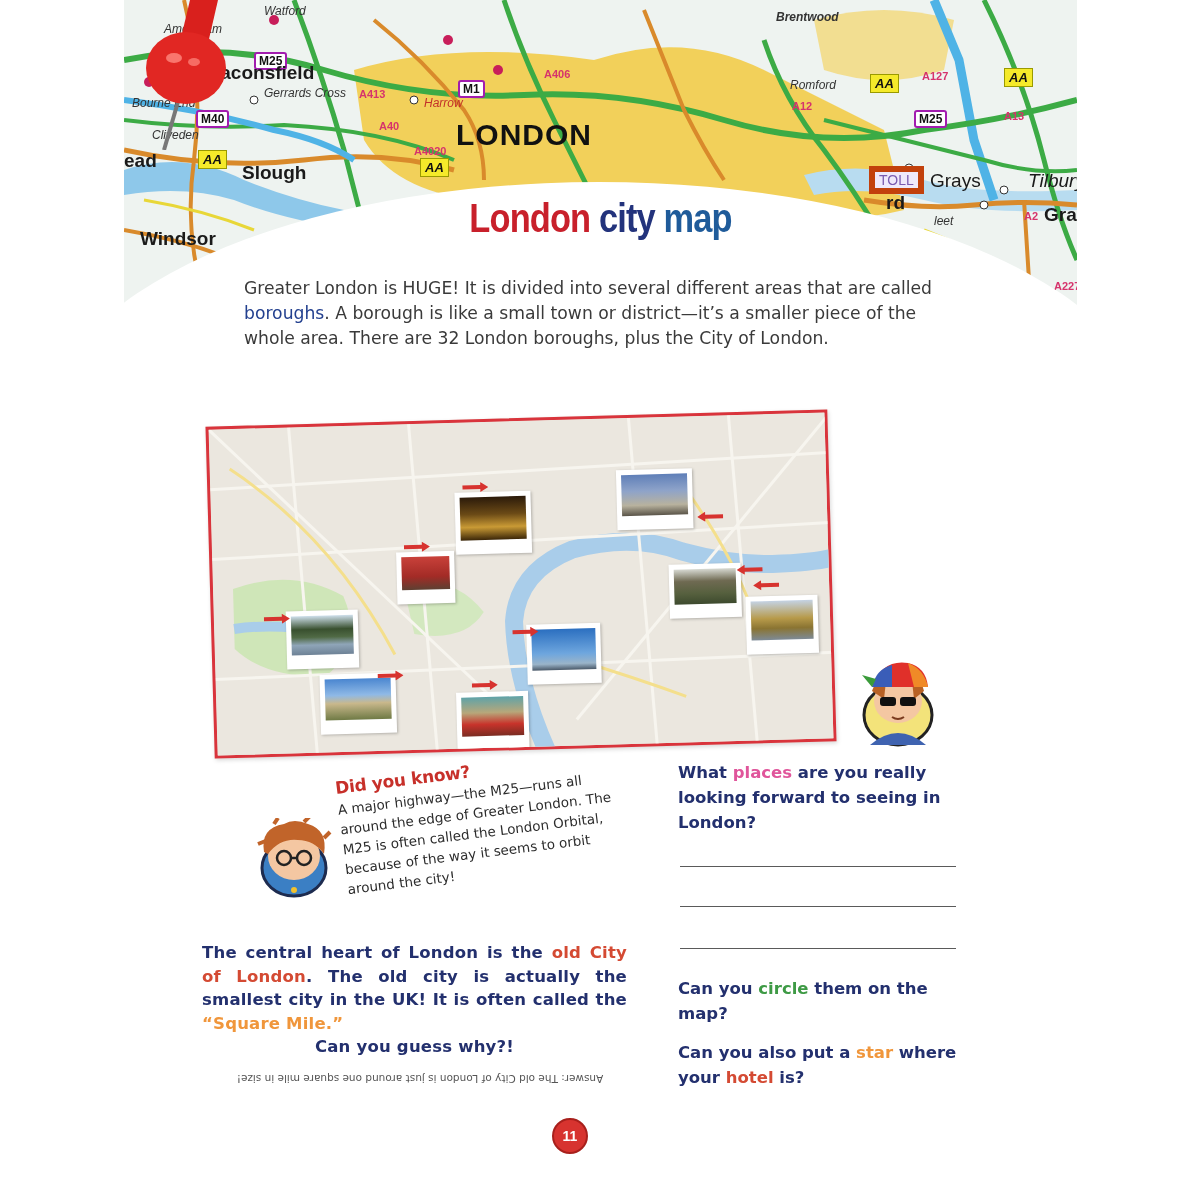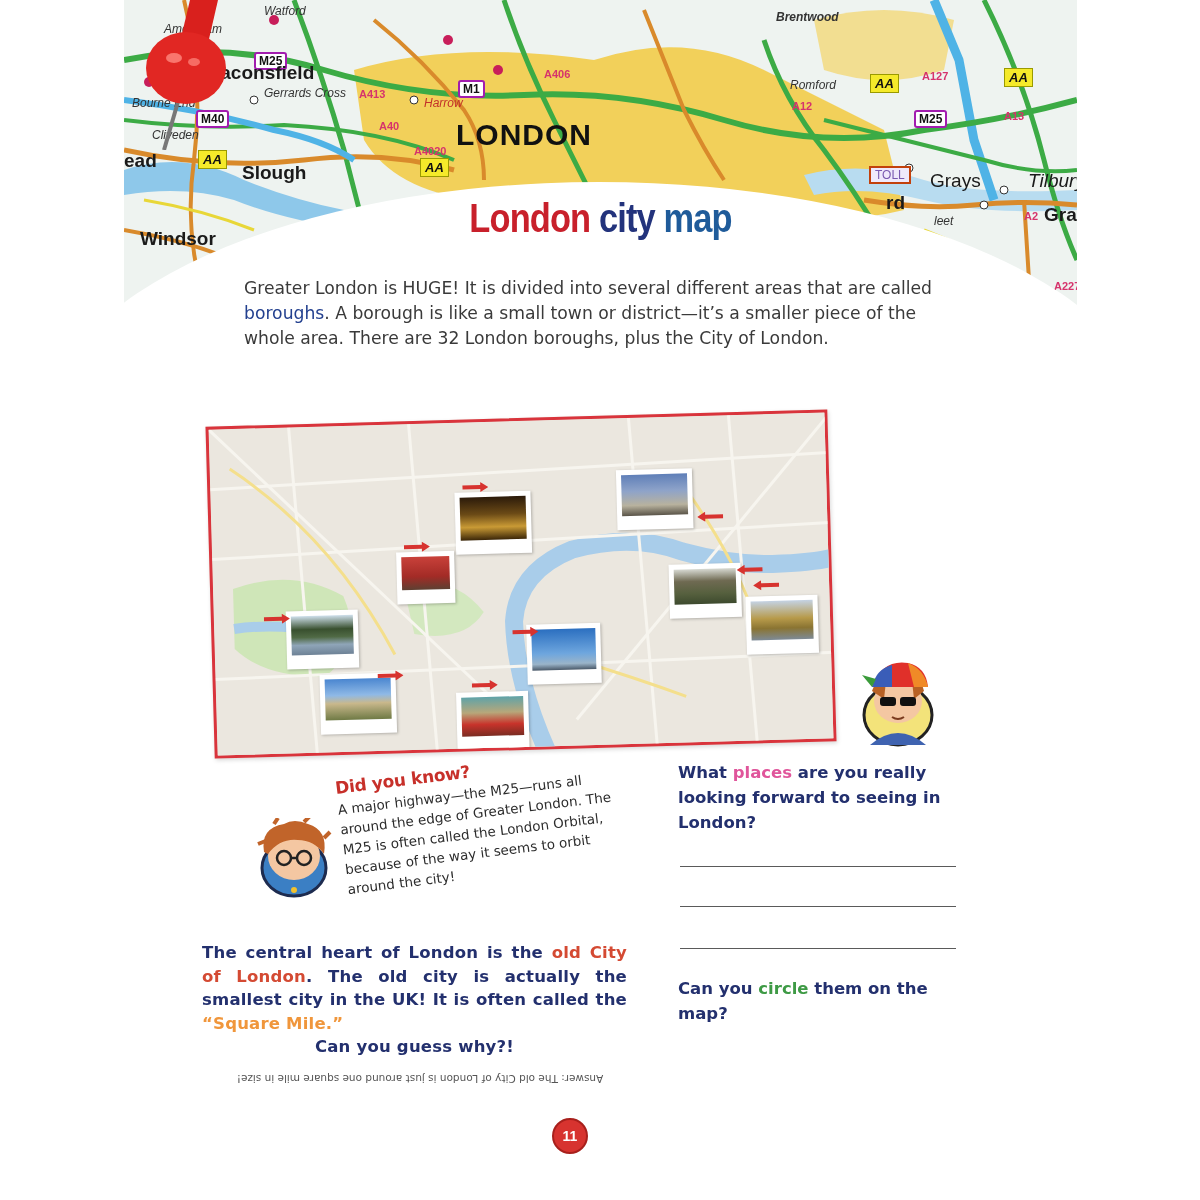--- a/index.html
+++ b/index.html
@@ -10,21 +10,21 @@
 
   
   .roadmap { position: absolute; left: 0; top: 0; width: 953px; height: 420px; background: #eef3f0; overflow: hidden; }
   .roadmap svg { position: absolute; left: 0; top: 0; }
   .map-label { position: absolute; font-family: "Liberation Sans", sans-serif; font-weight: bold; color: #1a1a1a; white-space: nowrap; }
   .map-label.big { font-size: 30px; letter-spacing: 1px; color: #111; }
   .map-label.mid { font-size: 19px; }
   .map-label.sm { font-size: 12px; font-style: italic; font-weight: normal; color: #333; }
   .shield { position: absolute; font-family: "Liberation Sans", sans-serif; font-weight: bold; font-size: 12px; background: #fff; border: 2px solid #a21caf; border-radius: 3px; padding: 0 3px; color: #111; }
   .aa { position: absolute; font-family: "Liberation Sans", sans-serif; font-weight: bold; font-style: italic; font-size: 13px; background: #f5ea2a; border: 1px solid #9a9a00; padding: 1px 4px; color: #111; }
-  .toll { position: absolute; font-family: "Liberation Sans", sans-serif; font-size: 12px; color: #7a5ab0; border: 2px solid #c2410c; background: #efe9fb; padding: 0 4px; }
+  .toll { position: absolute; font-family: "Liberation Sans", sans-serif; font-size: 14px; color: #7a5ab0; border: 6px solid #c2410c; background: #efe9fb; padding: 0 4px; }
 
   
   .pin { position: absolute; left: 545px; top: 0; width: 120px; height: 150px; }
 
   
   .arch { position: absolute; left: -80px; top: 182px; width: 1110px; height: 1100px; background: #ffffff; border-radius: 50% 50% 0 0 / 250px 250px 0 0; }
 
   
   .title { position: absolute; left: 0; top: 196px; width: 953px; text-align: center; font-family: "Liberation Sans", sans-serif; font-weight: bold; font-size: 40px; letter-spacing: -1px; transform: scaleX(0.86); }
   .title .t-red { color: #c8202b; }
@@ -305,15 +305,16 @@
   <div class="answer">Answer: The old City of London is just around one square mile in size!</div>
 
   <p class="question"><span>What </span><span class="pink">places</span><span> are you really looking forward to seeing in London?</span></p>
 
   <div class="answer-line" style="top:866px;"></div>
   <div class="answer-line" style="top:906px;"></div>
   <div class="answer-line" style="top:948px;"></div>
 
   <p class="question q2"><span>Can you </span><span class="green">circle</span><span> them on the map?</span></p>
 
+  <p class="question q3"><span>Can you also put a </span><span class="orange">star</span><span> where your </span><span class="red">hotel</span><span> is?</span></p>
 
   <div class="pagenum">11</div>
 </div>
 
 </body></html>

